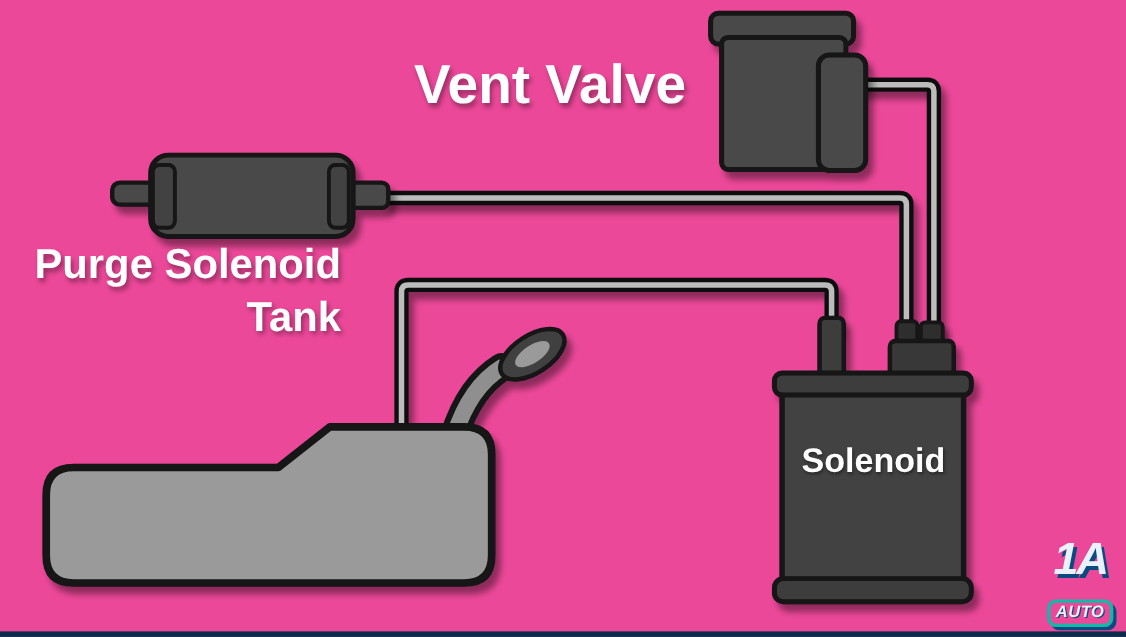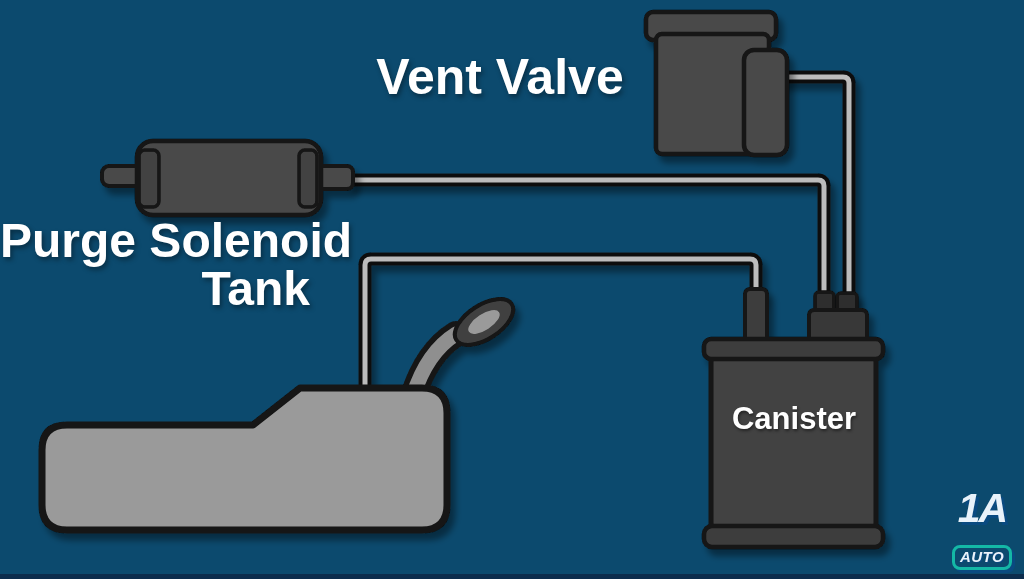--- a/index.html
+++ b/index.html
@@ -1,28 +1,28 @@
 <!DOCTYPE html>
 <html><head>
 <meta charset="utf-8">
 <style>
   html,body{margin:0;padding:0;}
   body{font-family:"Liberation Sans",sans-serif;}
   #stage{
     position:relative;width:1024px;height:579px;overflow:hidden;
-    background:#0c4a6e;
+    background:#ec4899;
   }
   #artwork{position:absolute;left:0;top:0;}
   .lbl{
     position:absolute;color:#ffffff;font-weight:700;
     text-shadow:2px 3px 5px rgba(0,0,0,.38);
     white-space:nowrap;
   }
   .lbl-vent{left:330px;top:48px;width:340px;text-align:center;font-size:50px;}
-  .purge-wrap{left:0;top:217px;width:310px;text-align:right;font-size:48px;line-height:48px;}
+  .purge-wrap{left:0;top:217px;width:310px;text-align:right;font-size:38px;line-height:48px;}
   .lbl-gas{left:88px;top:446px;width:312px;text-align:center;font-size:50px;}
   .canister-wrap{left:712px;top:400px;width:164px;text-align:center;font-size:31px;line-height:37px;text-shadow:1px 2px 3px rgba(0,0,0,.45);}
   .logo{
     position:absolute;left:942px;top:487px;width:80px;
     display:flex;flex-direction:column;align-items:center;
     font-style:italic;font-weight:800;color:#e9f2fa;
   }
   .logo-word{
     font-size:41px;line-height:42px;letter-spacing:-2px;
     text-shadow:3px 3px 0 #0a4a80;
@@ -102,21 +102,21 @@
 
   <div class="lbl lbl-vent">Vent Valve</div>
 
   <div class="lbl purge-wrap">
     <div>Purge Solenoid</div>
     <div>Tank</div>
   </div>
 
 
   <div class="lbl canister-wrap">
-    <div>Canister</div>
+    <div>Solenoid</div>
   </div>
 
   <div class="logo">
     <div class="logo-word">1A</div>
     <div class="logo-badge">AUTO</div>
   </div>
 
   <div class="bottom-bar"></div>
 </div>
 

